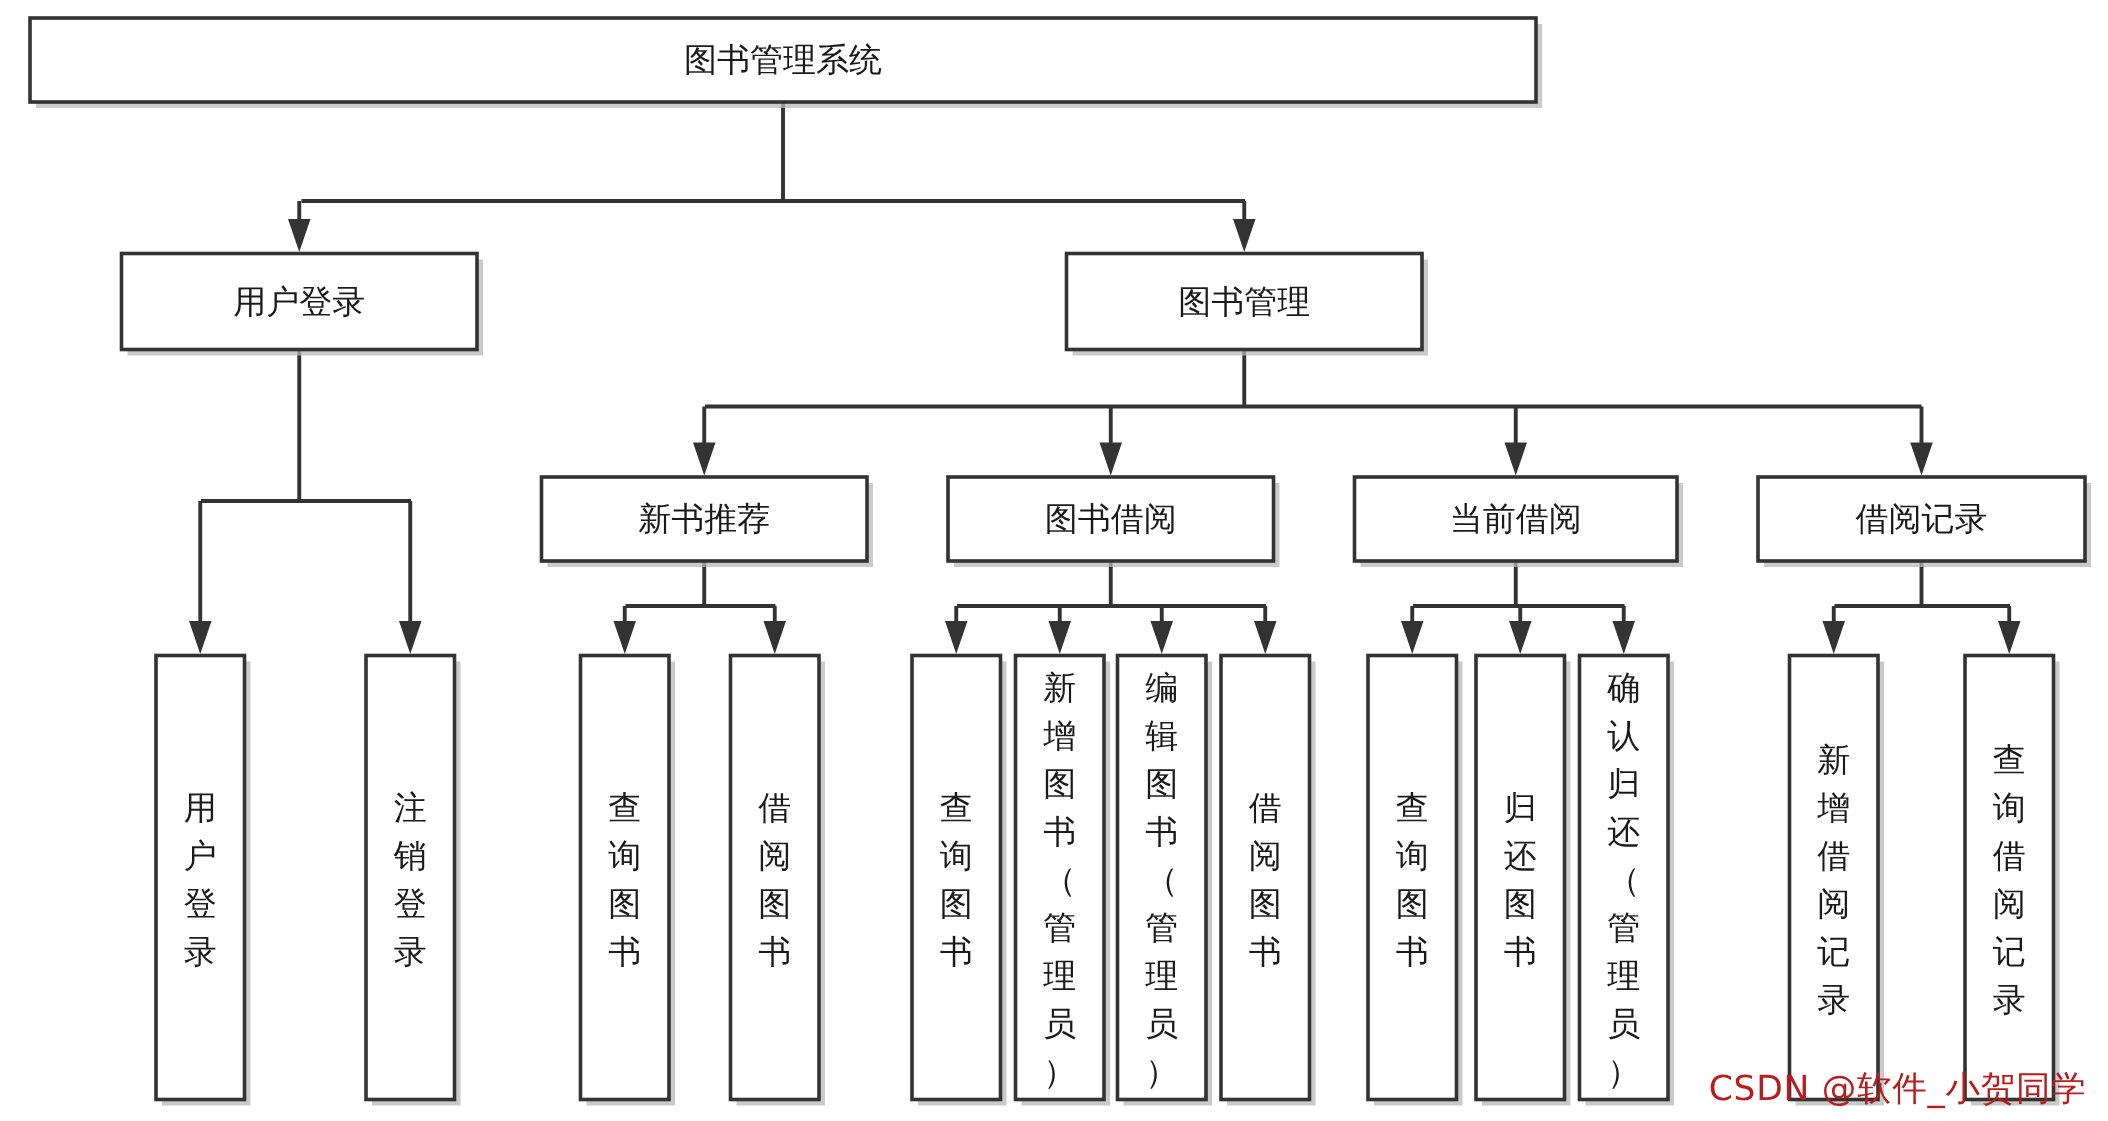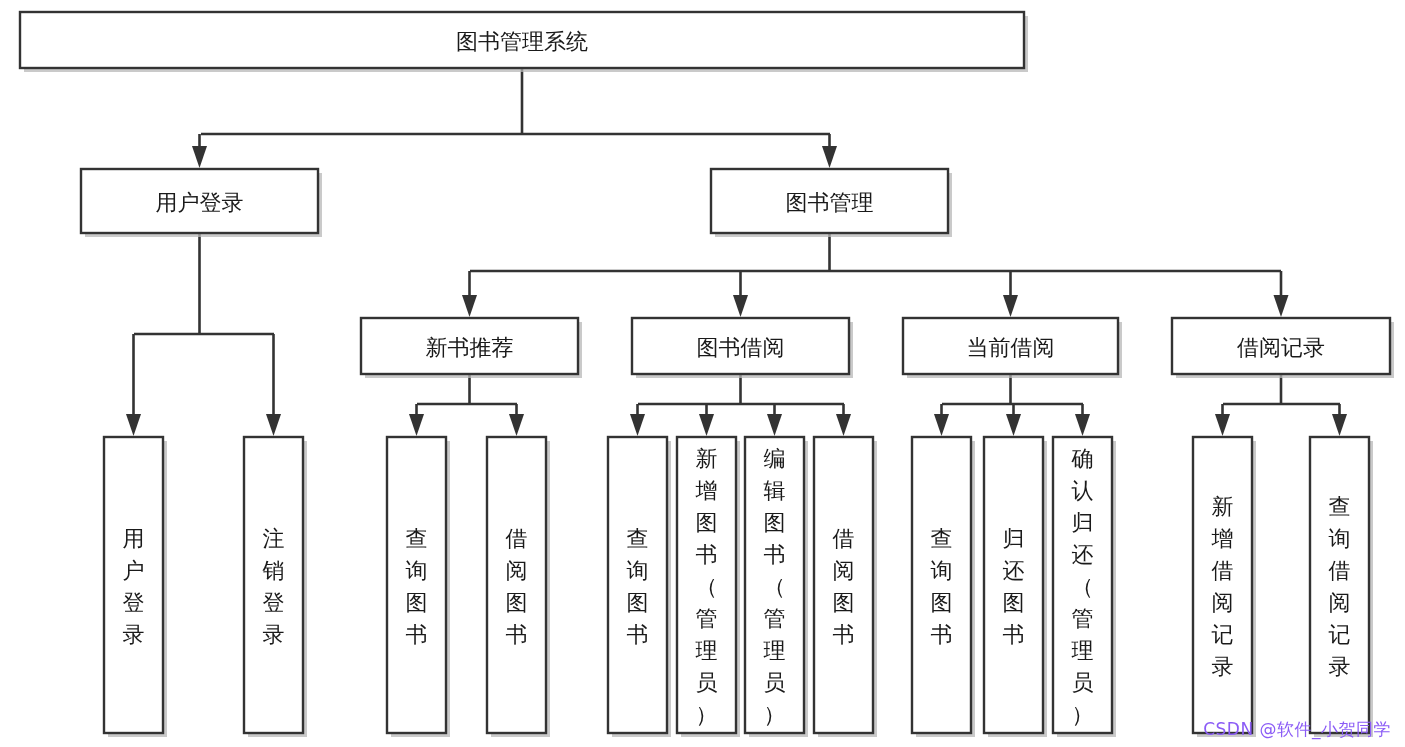--- a/index.html
+++ b/index.html
@@ -59,22 +59,22 @@
     font-family: "DejaVu Sans", "Liberation Sans", sans-serif;
     font-size: 22px;
     fill: #1a1a1a;
     text-anchor: middle;
   }
   .watermark-text {
     position: absolute;
     right: 14px;
     bottom: 6px;
     font-family: "DejaVu Sans", "Liberation Sans", sans-serif;
-    font-size: 17px;
-    color: #8b5cf6;
+    font-size: 23px;
+    color: #b91c1c;
     white-space: nowrap;
     letter-spacing: 0.5px;
     pointer-events: none;
   }
 </style>
 </head>
 <body>
 
 <div id="diagram-root">
 

